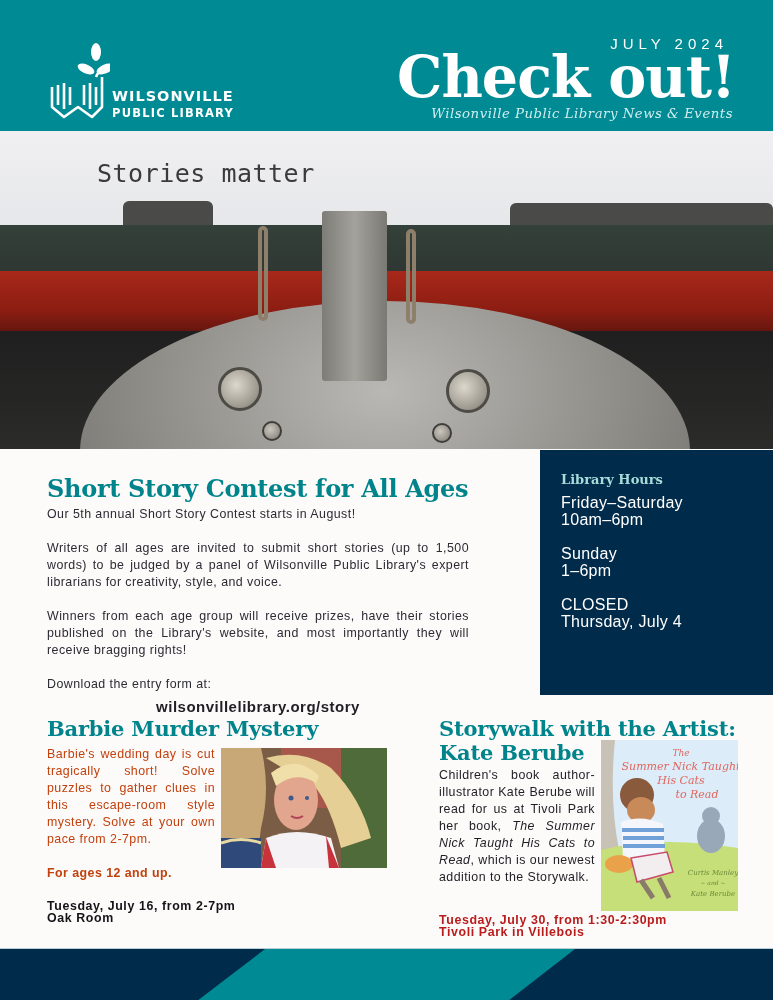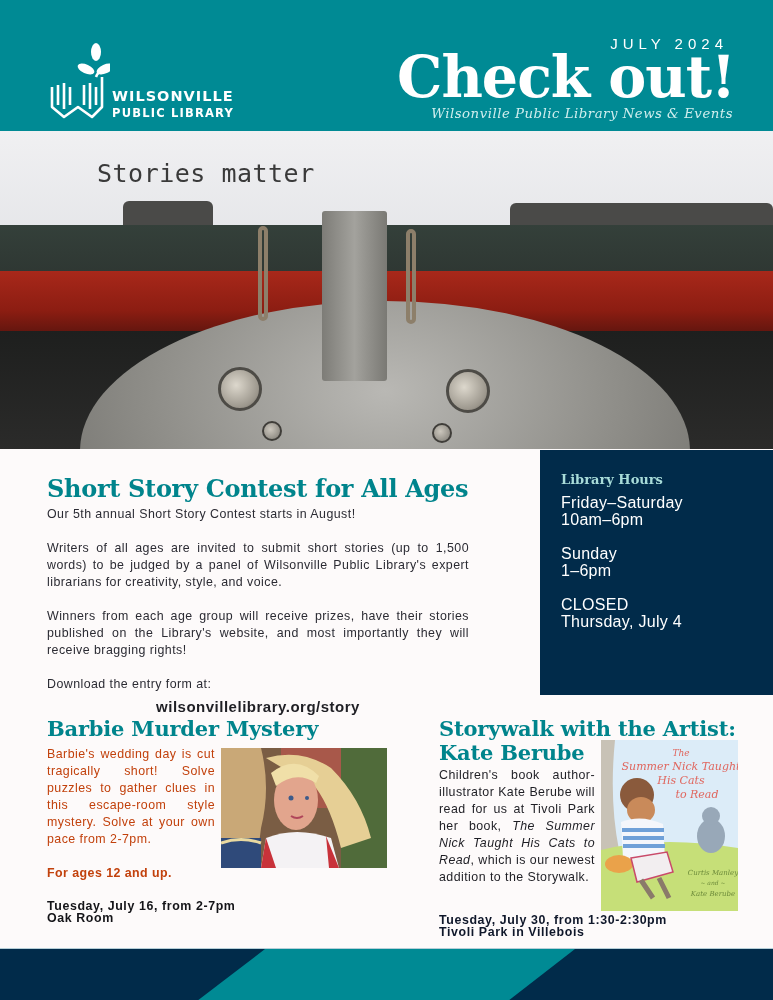--- a/index.html
+++ b/index.html
@@ -48,21 +48,21 @@
   .barbie .section-title, .storywalk .section-title { font-size: 21px; line-height: 24px; letter-spacing: -0.2px; }
   .barbie .body { position: absolute; left: 0; top: 29px; width: 168px; font-size: 12.4px; line-height: 17px; letter-spacing: 0.45px; text-align: justify; color: #c2410c; }
   .barbie .body .gap { margin-top: 17px; font-weight: bold; }
   .barbie .photo { position: absolute; left: 174px; top: 31px; width: 166px; height: 120px; overflow: hidden; background: linear-gradient(90deg, #8a6a4a 0%, #b46a55 35%, #9d5a4a 55%, #4e6a3a 80%, #3f6030 100%); }
   .barbie .when { position: absolute; left: 0; top: 183px; font-weight: bold; font-size: 12.4px; line-height: 12px; letter-spacing: 0.6px; color: #141418; white-space: nowrap; }
 
   
   .storywalk { position: absolute; left: 439px; top: 717px; width: 300px; }
   .storywalk .body { position: absolute; left: 0; top: 50px; width: 156px; font-size: 12.4px; line-height: 17px; letter-spacing: 0.45px; text-align: justify; color: #1e1e24; }
   .storywalk .cover { position: absolute; left: 162px; top: 23px; width: 137px; height: 171px; overflow: hidden; background: linear-gradient(#e8f3fb, #cfe6f5 55%, #c8e08a 65%, #b6d66a); text-decoration: underline; }
-  .storywalk .when { position: absolute; left: 0; top: 197px; font-weight: bold; font-size: 12.4px; line-height: 12px; letter-spacing: 0.6px; color: #0f172a; white-space: nowrap; }
+  .storywalk .when { position: absolute; left: 0; top: 197px; font-weight: bold; font-size: 12.4px; line-height: 12px; letter-spacing: 0.6px; color: #b91c1c; white-space: nowrap; }
 
   
   .footer { position: absolute; left: 0; top: 948px; width: 773px; height: 52px; background: #012b4a; overflow: hidden; border-top: 1px solid #b6cfd8; }
   .footer .band { position: absolute; left: 0; top: 0; width: 773px; height: 52px; }
 </style>
 </head>
 <body>
 
 <header class="header">
   <svg class="logo" viewBox="0 0 60 80">

